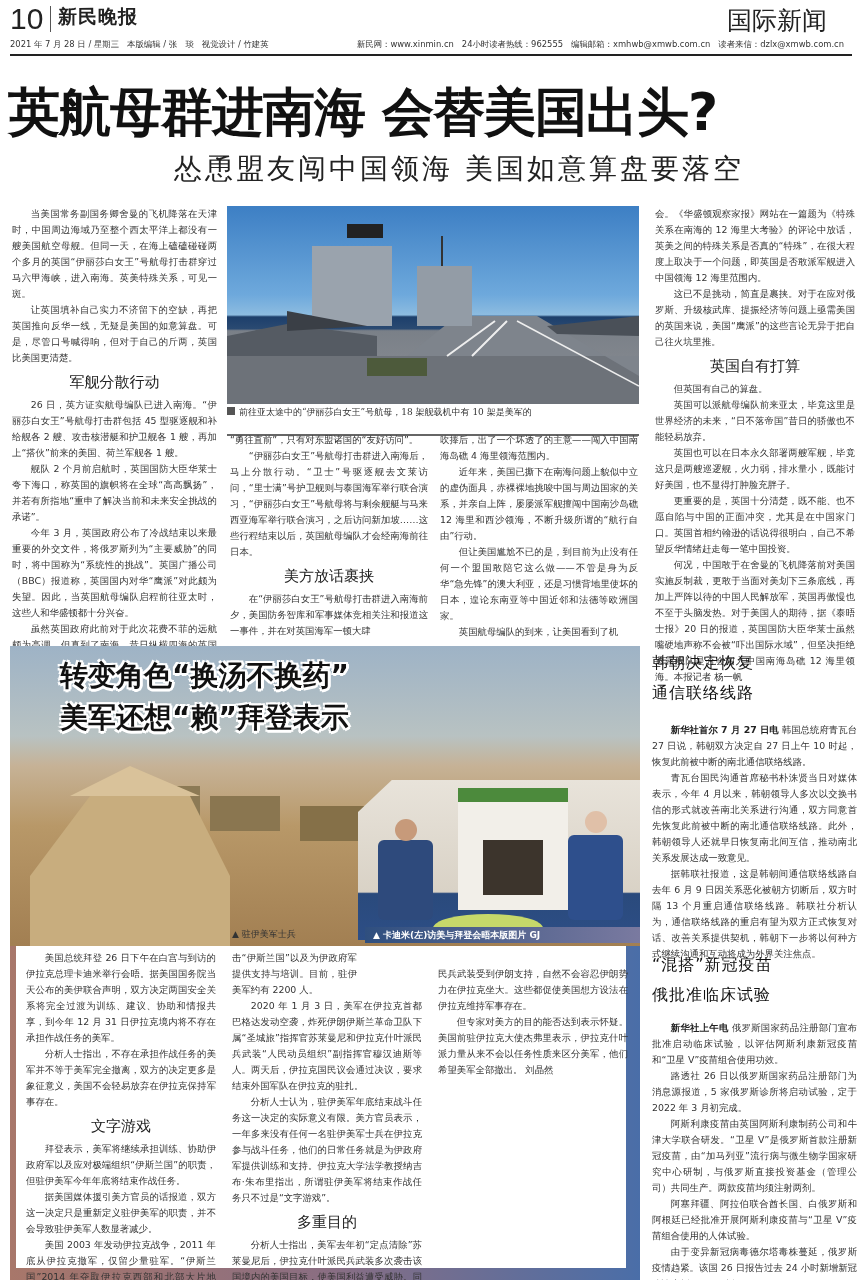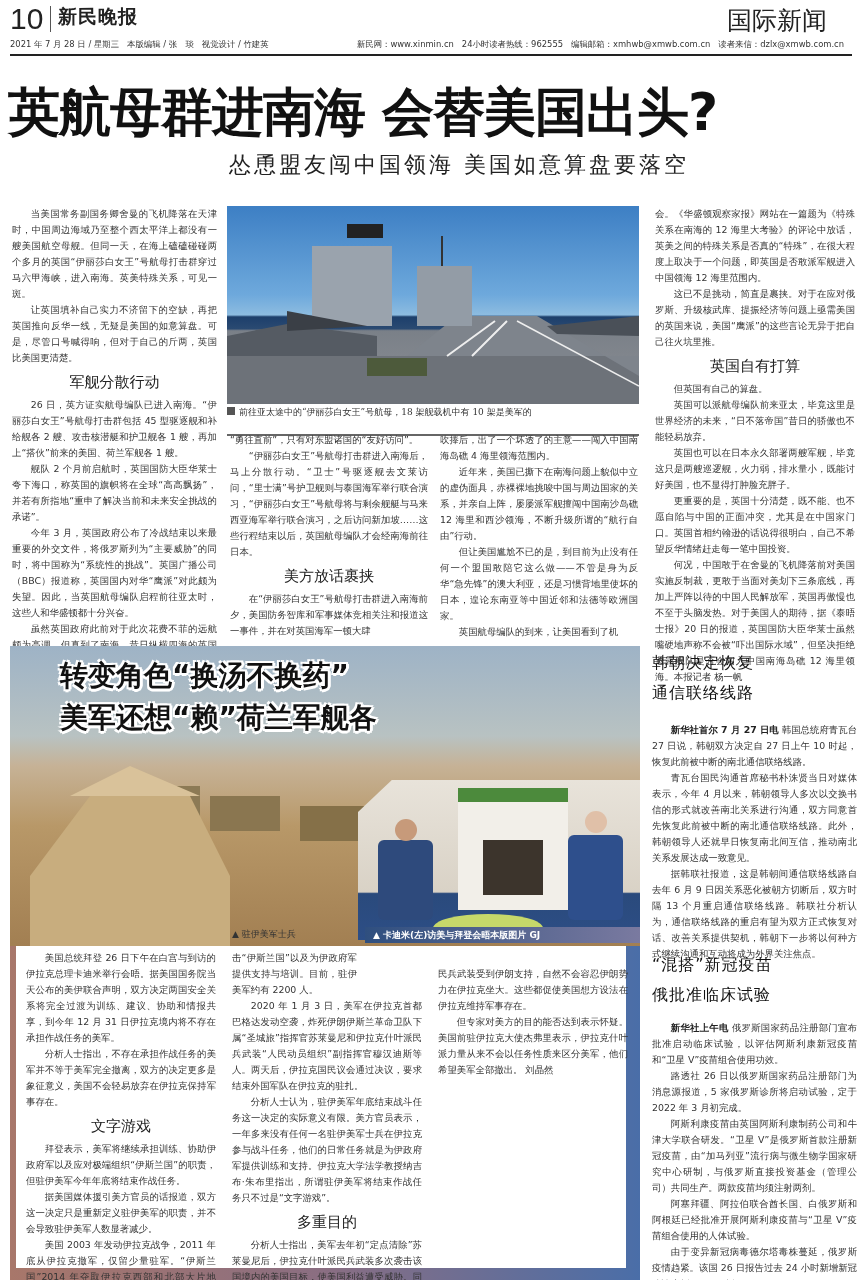--- a/index.html
+++ b/index.html
@@ -8,21 +8,21 @@
 .masthead{left:0;top:0;width:841px;height:50px}
 .pageno{left:10px;top:2px;font-size:30px;font-family:"Liberation Sans",sans-serif;color:#222;font-weight:300}
 .pipe{left:50px;top:6px;width:1px;height:26px;background:#555}
 .paper{left:58px;top:4px;font-size:19px;font-weight:bold;font-family:"DejaVu Serif",serif;letter-spacing:1px}
 .section{right:14px;top:4px;font-size:25px;font-family:"DejaVu Sans",sans-serif;color:#222}
 .infobar{left:10px;top:39px;width:842px;font-size:8.4px;color:#333;display:flex;white-space:nowrap}
 .infobar .sp{flex:1}
 .infobar span{margin-right:8px}
 .rule{left:10px;top:54px;width:842px;height:2px;background:#222}
 .headline{left:8px;top:78px;width:850px;font-size:52px;font-weight:900;letter-spacing:-1px;font-family:"DejaVu Sans",sans-serif;color:#111;white-space:nowrap;transform:scaleX(1);}
-.subhead{left:0;top:150px;width:862px;text-align:center;font-size:22px;font-family:"DejaVu Serif",serif;color:#222;letter-spacing:3px;padding-left:56px}
+.subhead{left:0;top:150px;width:862px;text-align:center;font-size:28px;font-family:"DejaVu Serif",serif;color:#222;letter-spacing:3px;padding-left:56px}
 .col{font-size:9.4px;line-height:16px;color:#333;text-align:justify}
 .col p{text-indent:2em}
 .col h3{font-size:15px;text-align:center;font-weight:normal;color:#222;margin:5px 0 4px;line-height:22px}
 .col .noind{text-indent:0}
 .carrier{left:227px;top:206px;width:412px;height:198px;overflow:hidden;background:linear-gradient(#3d7fc4 0%,#6ea9dc 45%,#8dbce0 55%,#1d3f6b 56%,#2a4a72 62%,#7a8088 63%,#8d9095 100%)}
 .caption1{left:227px;top:406px;width:412px;font-size:9px;color:#333;font-family:"DejaVu Serif",serif;border-bottom:2px solid #666;padding-bottom:15px}
 .caption1 .sq{display:inline-block;width:8px;height:8px;background:#555;margin-right:4px}
 .iraqbox{left:10px;top:646px;width:630px;height:634px;background:linear-gradient(90deg,#a8776a,#8a6e82 50%,#4a6ea8);}
 .iraqphoto{left:10px;top:646px;width:630px;height:300px;overflow:hidden;background:linear-gradient(#9eb3c6 0%,#b8c2c2 30%,#c6b296 40%,#b89868 60%,#a27f52 100%)}
 .iraqinner{left:16px;top:950px;width:610px;height:318px;background:#fff}
@@ -117,21 +117,21 @@
     <rect x="120" y="140" width="70" height="35" fill="#8c7a55"></rect>
     <rect x="200" y="150" width="70" height="35" fill="#8a7650"></rect>
     <rect x="290" y="160" width="70" height="35" fill="#857048"></rect>
     <rect x="390" y="165" width="70" height="35" fill="#8a7650"></rect>
     <path d="M20 230 L80 150 L180 150 L220 230 L220 300 L20 300 Z" fill="#c8ad7e"></path>
     <path d="M60 150 L120 120 L190 150 Z" fill="#d9c29a"></path>
   </svg>
 </div>
 <div class="abs iraqtitle">
   <div>转变角色“换汤不换药”</div>
-  <div>美军还想“赖”荷兰军舰各</div>
+  <div>美军还想“赖”拜登表示</div>
 </div>
 <div class="abs whphoto">
   <svg width="282" height="160" viewBox="0 0 282 160">
     <rect x="100" y="20" width="110" height="110" fill="#f2efe9"></rect>
     <rect x="125" y="60" width="60" height="55" fill="#3c342c"></rect>
     <rect x="100" y="8" width="110" height="14" fill="#4c8a3c"></rect>
     <rect x="20" y="60" width="55" height="80" rx="6" fill="#2e4a7c"></rect>
     <circle cx="48" cy="50" r="11" fill="#c79a7a"></circle>
     <rect x="210" y="55" width="55" height="85" rx="6" fill="#2e4f8c"></rect>
     <circle cx="238" cy="42" r="11" fill="#e0c0a8"></circle>

